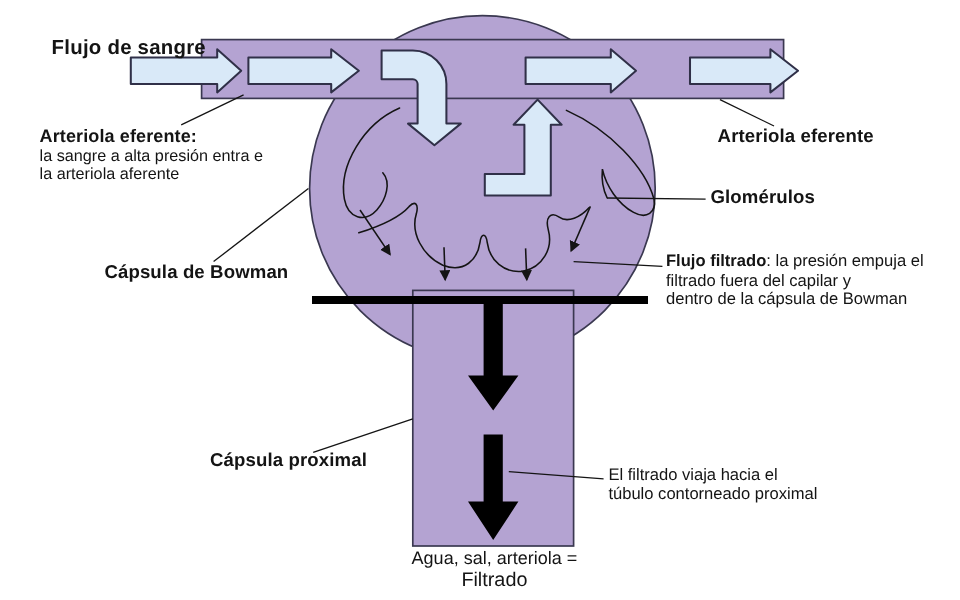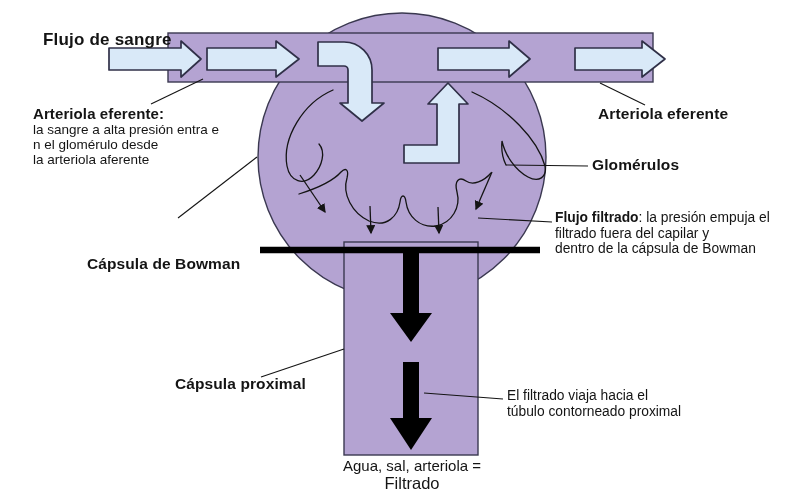--- a/index.html
+++ b/index.html
@@ -66,29 +66,28 @@
     <line class="leader" x1="478" y1="218" x2="552" y2="222"></line>
     <line class="leader" x1="261" y1="377" x2="344" y2="349"></line>
     <line class="leader" x1="424" y1="393" x2="503" y2="399"></line>
   </svg>
 
   <div class="lbl h1" style="left:43px;top:30px;">Flujo de sangre</div>
 
   <div class="lbl" style="left:33px;top:105px;">
     <div class="h2" style="font-size:15px;">Arteriola eferente:</div>
     <div class="bodytxt">la sangre a alta presión entra e</div>
-    <div class="bodytxt">n el glomérulo desde</div>
     <div class="bodytxt">la arteriola aferente</div>
   </div>
 
   <div class="lbl h2" style="left:598px;top:105px;">Arteriola eferente</div>
 
   <div class="lbl h2" style="left:592px;top:156px;">Glomérulos</div>
 
-  <div class="lbl h2" style="left:87px;top:219px;margin-top:36px;">Cápsula de Bowman</div>
+  <div class="lbl h2" style="left:87px;top:219px;">Cápsula de Bowman</div>
 
   <div class="lbl bodytxt2" style="left:555px;top:210px;">
     <div><b>Flujo filtrado</b><span>: la presión empuja el</span></div>
     <div>filtrado fuera del capilar y</div>
     <div>dentro de la cápsula de Bowman</div>
   </div>
 
   <div class="lbl h2" style="left:175px;top:375px;">Cápsula proximal</div>
 
   <div class="lbl bodytxt2" style="left:507px;top:388px;">

